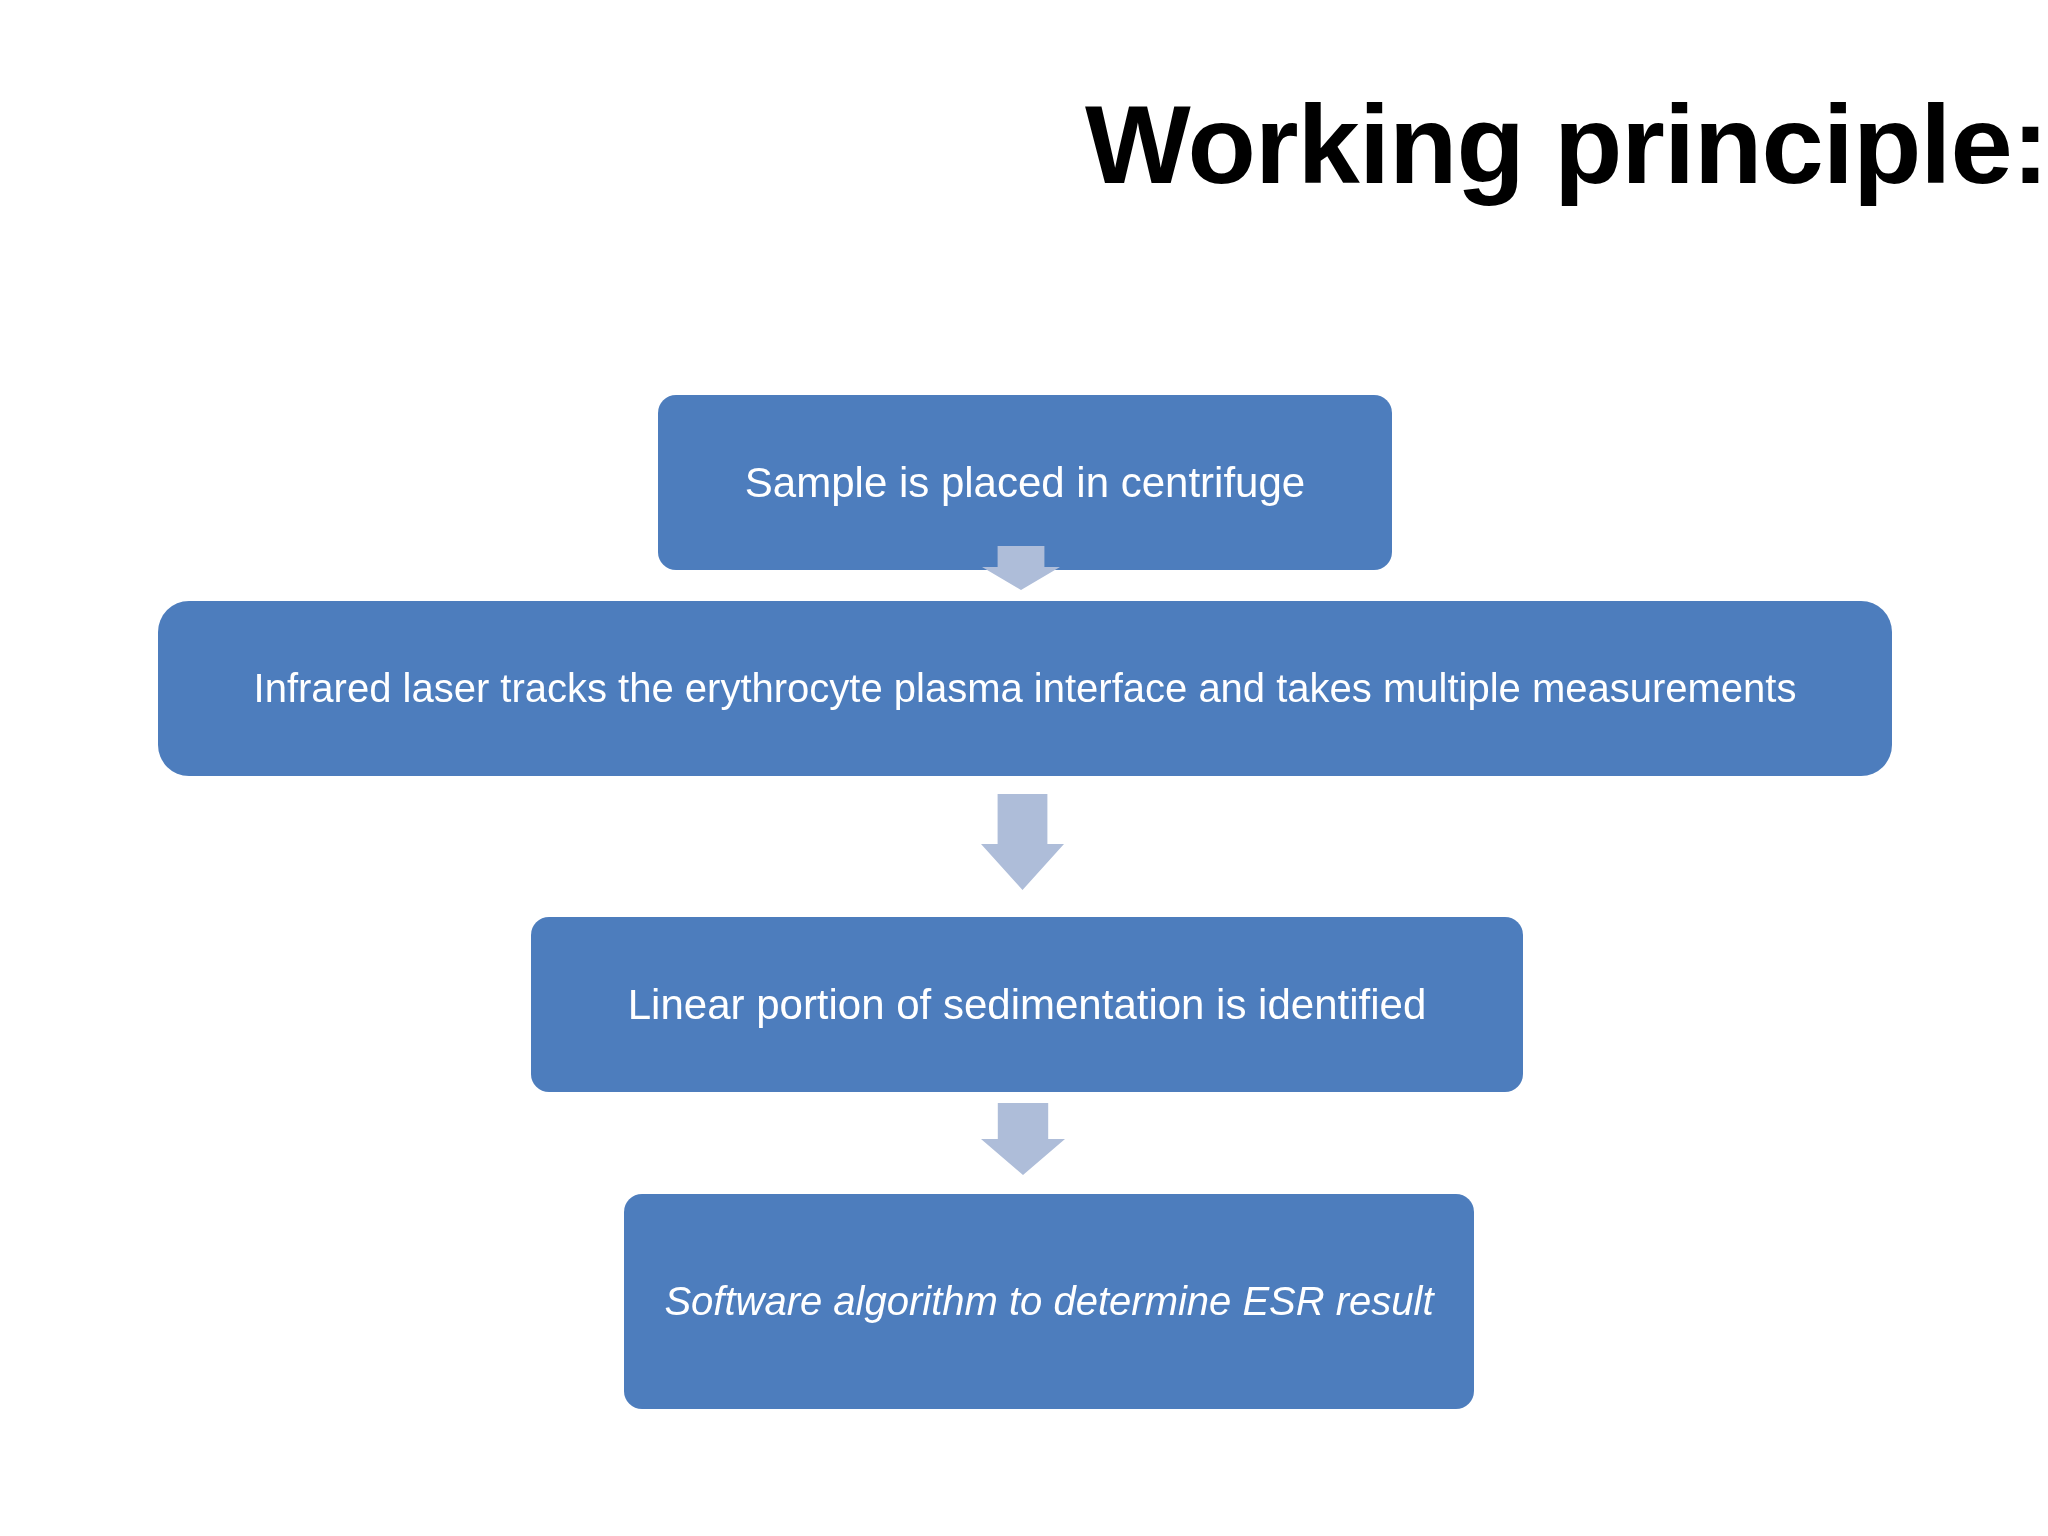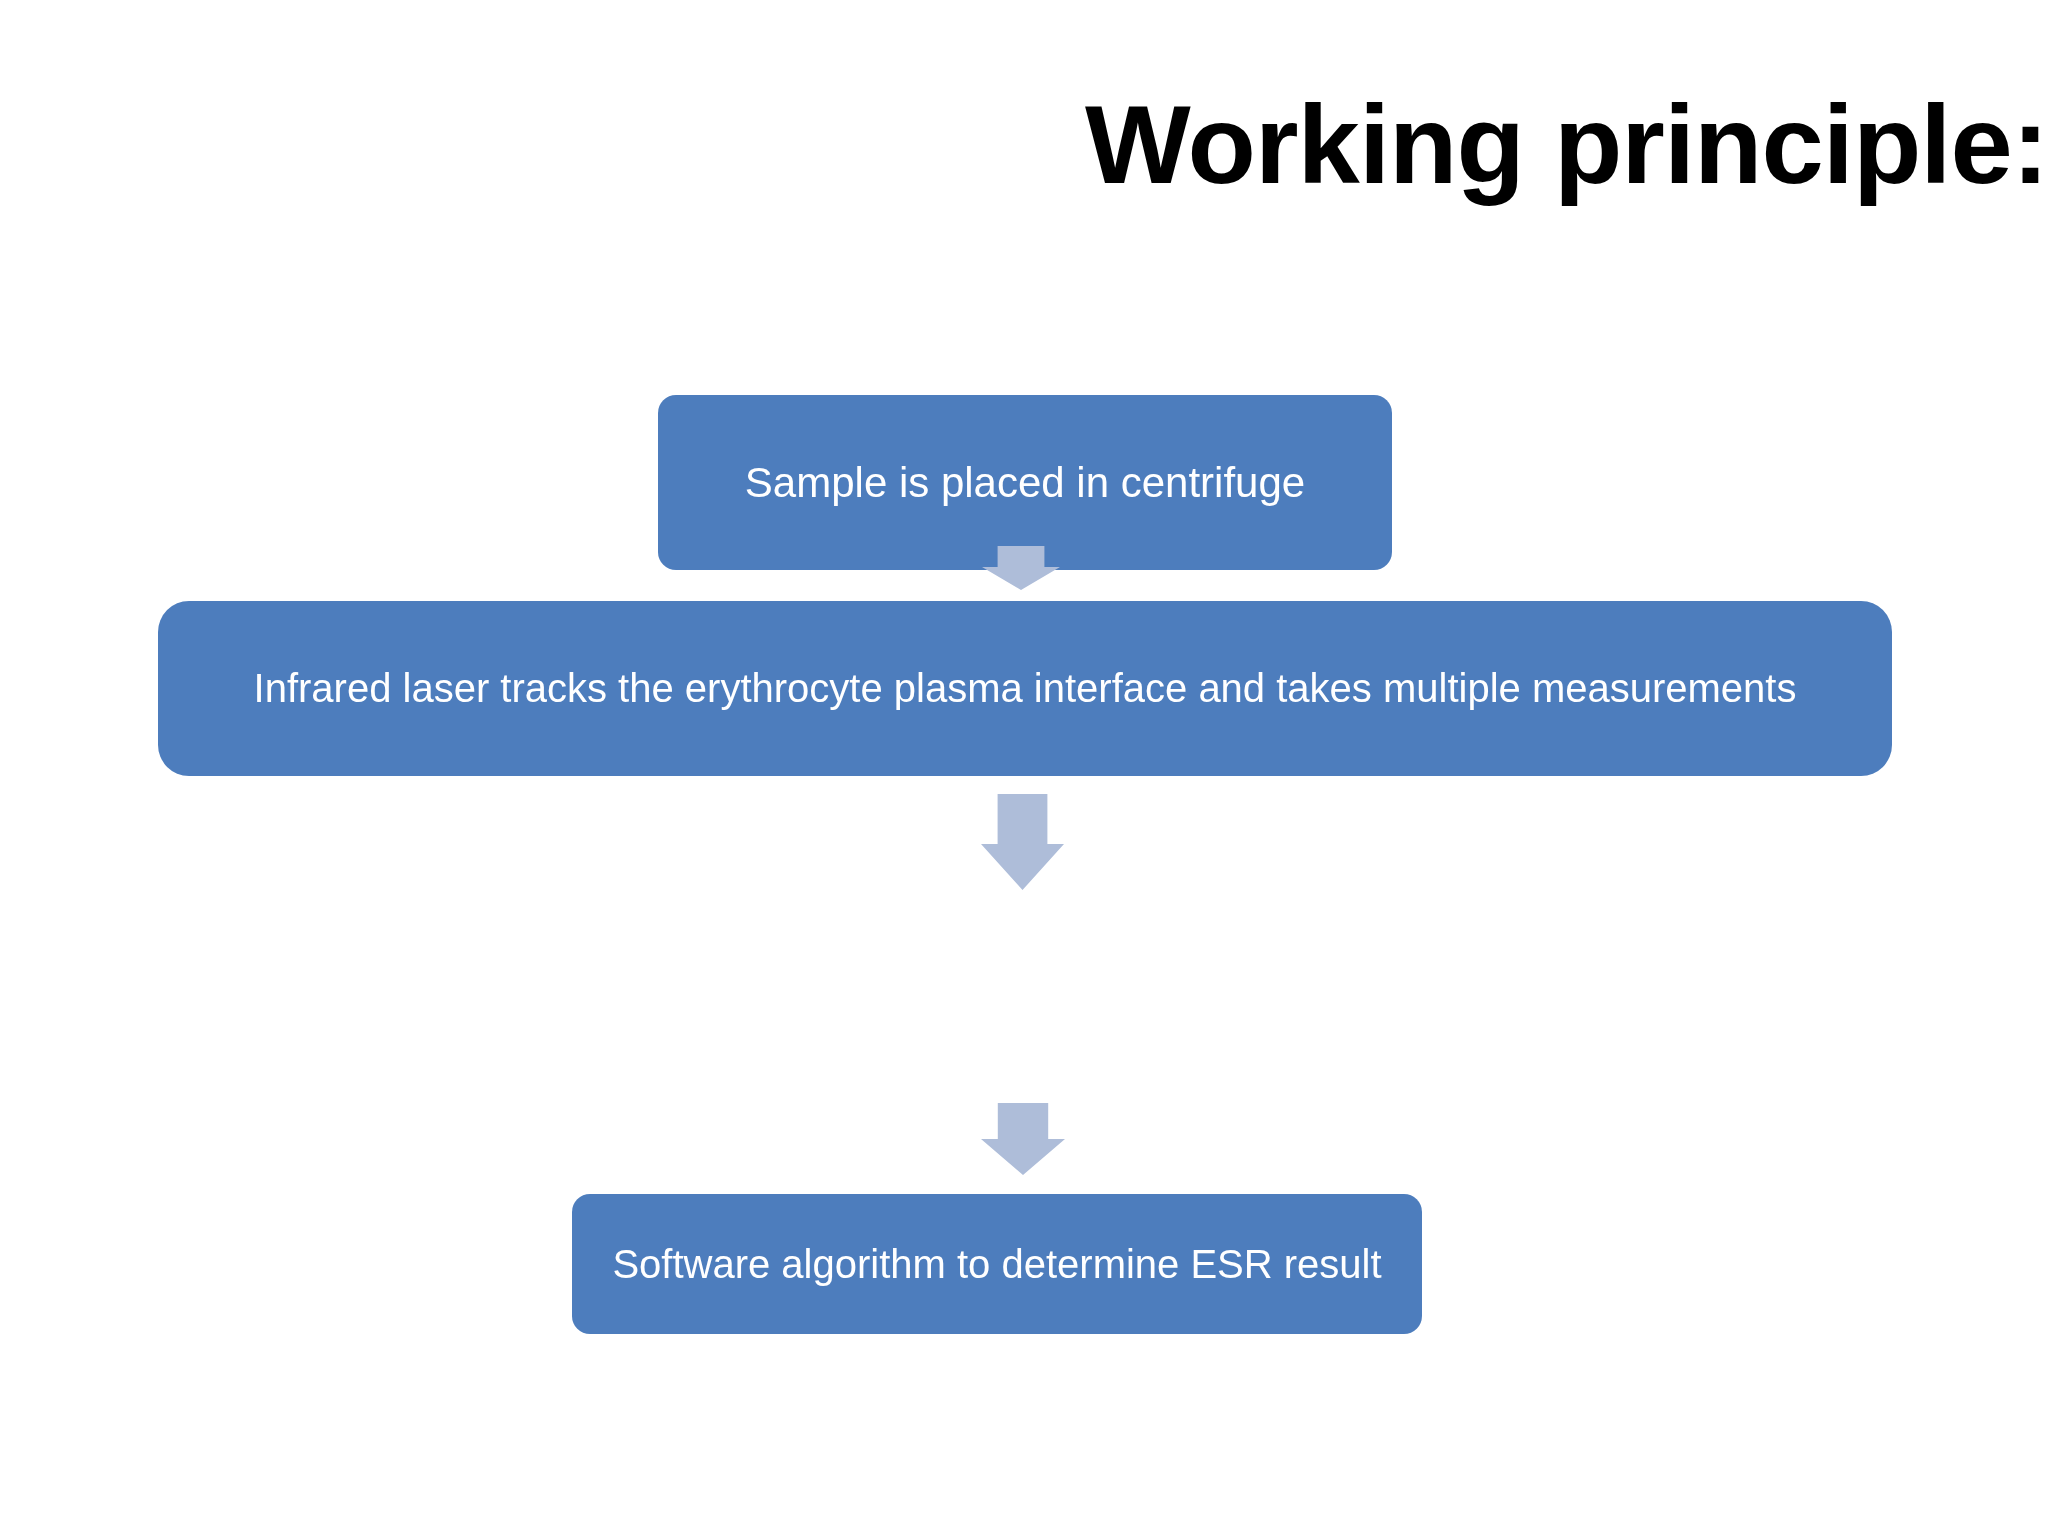--- a/index.html
+++ b/index.html
@@ -36,21 +36,21 @@
     text-align: center;
     color: #ffffff;
     font-weight: 400;
     white-space: nowrap;
     box-sizing: border-box;
     padding: 0 12px;
   }
   .box-1 { left: 658px;  top: 362px;  width: 734px;  height: 175px; font-size: 42px; margin-top: 33px; }
   .box-2 { left: 158px;  top: 601px;  width: 1734px; height: 175px; font-size: 40px; border-radius: 31px; }
   .box-3 { left: 531px;  top: 917px;  width: 992px;  height: 175px; font-size: 42px; }
-  .box-4 { left: 572px;  top: 1194px; width: 850px;  height: 140px; font-size: 40px; }
+  .box-4 { left: 624px;  top: 1194px; width: 850px;  height: 215px; font-size: 40px; font-style: italic; }
   .flow-arrow {
     position: absolute;
     display: block;
   }
   .arrow-1 { left: 982px; top: 546px;  width: 78px; height: 44px; }
   .arrow-2 { left: 981px; top: 794px;  width: 83px; height: 96px; }
   .arrow-3 { left: 981px; top: 1103px; width: 84px; height: 72px; }
   .flow-arrow svg { display: block; width: 100%; height: 100%; }
 </style>
 </head>
@@ -73,20 +73,23 @@
   <div class="flow-box box-2" style="background: rgb(77, 125, 189); color: rgb(255, 255, 255);">
     <span>Infrared laser tracks the erythrocyte plasma interface and takes multiple measurements</span>
   </div>
 
   <div class="flow-arrow arrow-2">
     <svg viewBox="0 0 100 100" preserveAspectRatio="none" aria-hidden="true">
       <polygon class="arrow-shape" points="20,0 80,0 80,52 100,52 50,100 0,52 20,52" fill="#aebdd9"></polygon>
     </svg>
   </div>
 
+  <div class="flow-box box-3" style="background: rgb(77, 125, 189); color: rgb(255, 255, 255);">
+    <span>Linear portion of sedimentation is identified</span>
+  </div>
 
   <div class="flow-arrow arrow-3">
     <svg viewBox="0 0 100 100" preserveAspectRatio="none" aria-hidden="true">
       <polygon class="arrow-shape" points="20,0 80,0 80,50 100,50 50,100 0,50 20,50" fill="#aebdd9"></polygon>
     </svg>
   </div>
 
   <div class="flow-box box-4" style="background: rgb(77, 125, 189); color: rgb(255, 255, 255);">
     <span>Software algorithm to determine ESR result</span>
   </div>

